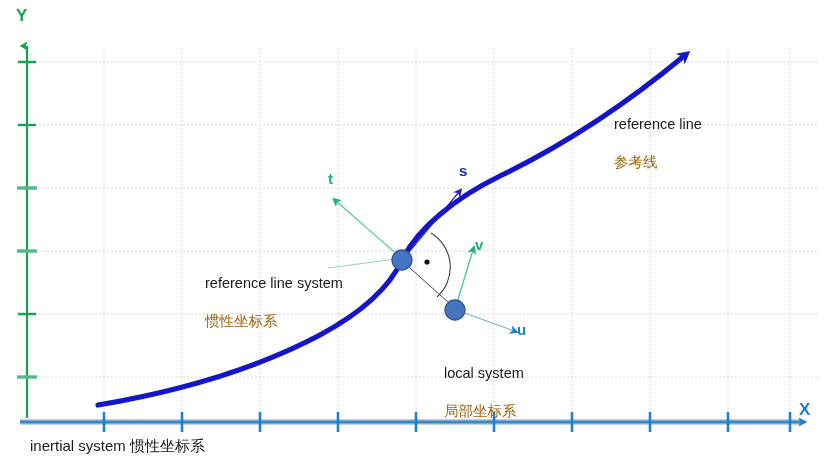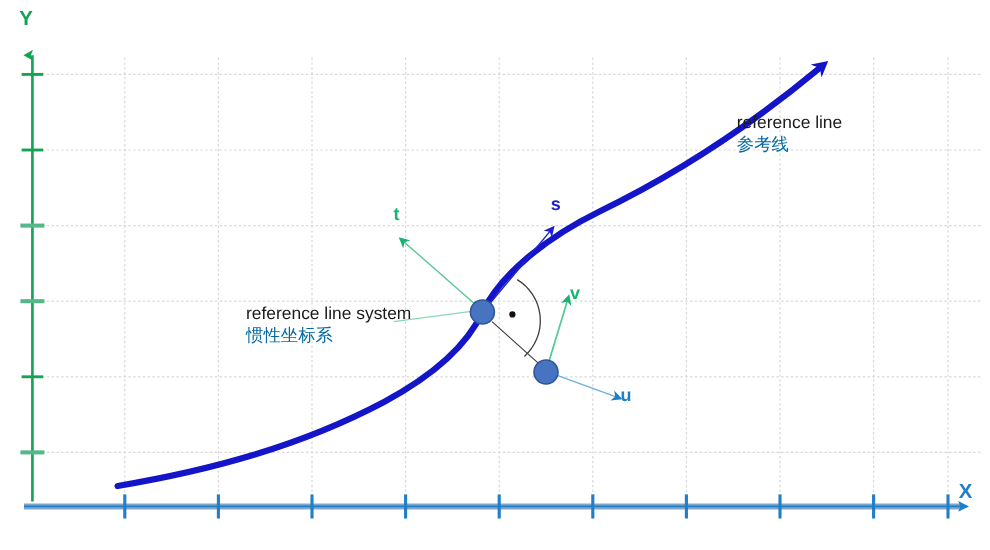--- a/index.html
+++ b/index.html
@@ -30,38 +30,39 @@
     white-space: pre;
     line-height: 1.18;
     color: #000000;
   }
   .lbl-en {
     font-size: 14.5px;
     color: #1a1a1a;
   }
   .lbl-cn {
     font-size: 14.5px;
-    color: #0369a1;
+    color: #a16207;
   }
   .axis-letter {
     position: absolute;
     font-size: 17px;
     font-weight: bold;
   }
   .vec-letter {
     position: absolute;
     font-size: 15px;
     font-weight: bold;
   }
   .block-label {
     position: absolute;
     text-align: left;
   }
   .block-label .line {
     display: block;
+    margin-top: 21px;
   }
 </style>
 </head>
 <body>
 
 <div id="stage">
 
   <svg class="layer" viewBox="0 0 825 458">
     <g stroke="#D8D8D8" stroke-width="1" stroke-dasharray="2 2">
 
@@ -159,30 +160,35 @@
     <line x1="462" y1="312" x2="514" y2="331" stroke="#6FAFDB" stroke-width="1.1" marker-end="url(#arrU)"></line>
 
     <circle cx="402" cy="260" r="10" fill="#4674C0" stroke="#2F5597" stroke-width="1.3"></circle>
     <circle cx="455" cy="310" r="10" fill="#4674C0" stroke="#2F5597" stroke-width="1.3"></circle>
   </svg>
 
   <div class="axis-letter" style="left:16px; top:6px; color:#12A452;">Y</div>
 
   <div class="axis-letter" style="left:799px; top:400px; color:#1F7FC8;">X</div>
 
+  <div class="lbl lbl-en" style="left:30px; top:437px; font-size:15px;">inertial system 惯性坐标系</div>
 
   <div class="block-label" style="left:614px; top:95px;">
     <span class="lbl-en line">reference line</span>
     <span class="lbl-cn line">参考线</span>
   </div>
 
   <div class="block-label" style="left:205px; top:254px;">
     <span class="lbl-en line">reference line system</span>
     <span class="lbl-cn line">惯性坐标系</span>
   </div>
 
+  <div class="block-label" style="left:444px; top:344px;">
+    <span class="lbl-en line">local system</span>
+    <span class="lbl-cn line">局部坐标系</span>
+  </div>
 
   <div class="vec-letter" style="left:459px; top:162px; color:#2020D0;">s</div>
   <div class="vec-letter" style="left:328px; top:170px; color:#19B271;">t</div>
   <div class="vec-letter" style="left:517px; top:321px; color:#1F7FC8;">u</div>
   <div class="vec-letter" style="left:475px; top:236px; color:#19B271;">v</div>
 
 </div>
 
 </body></html>

